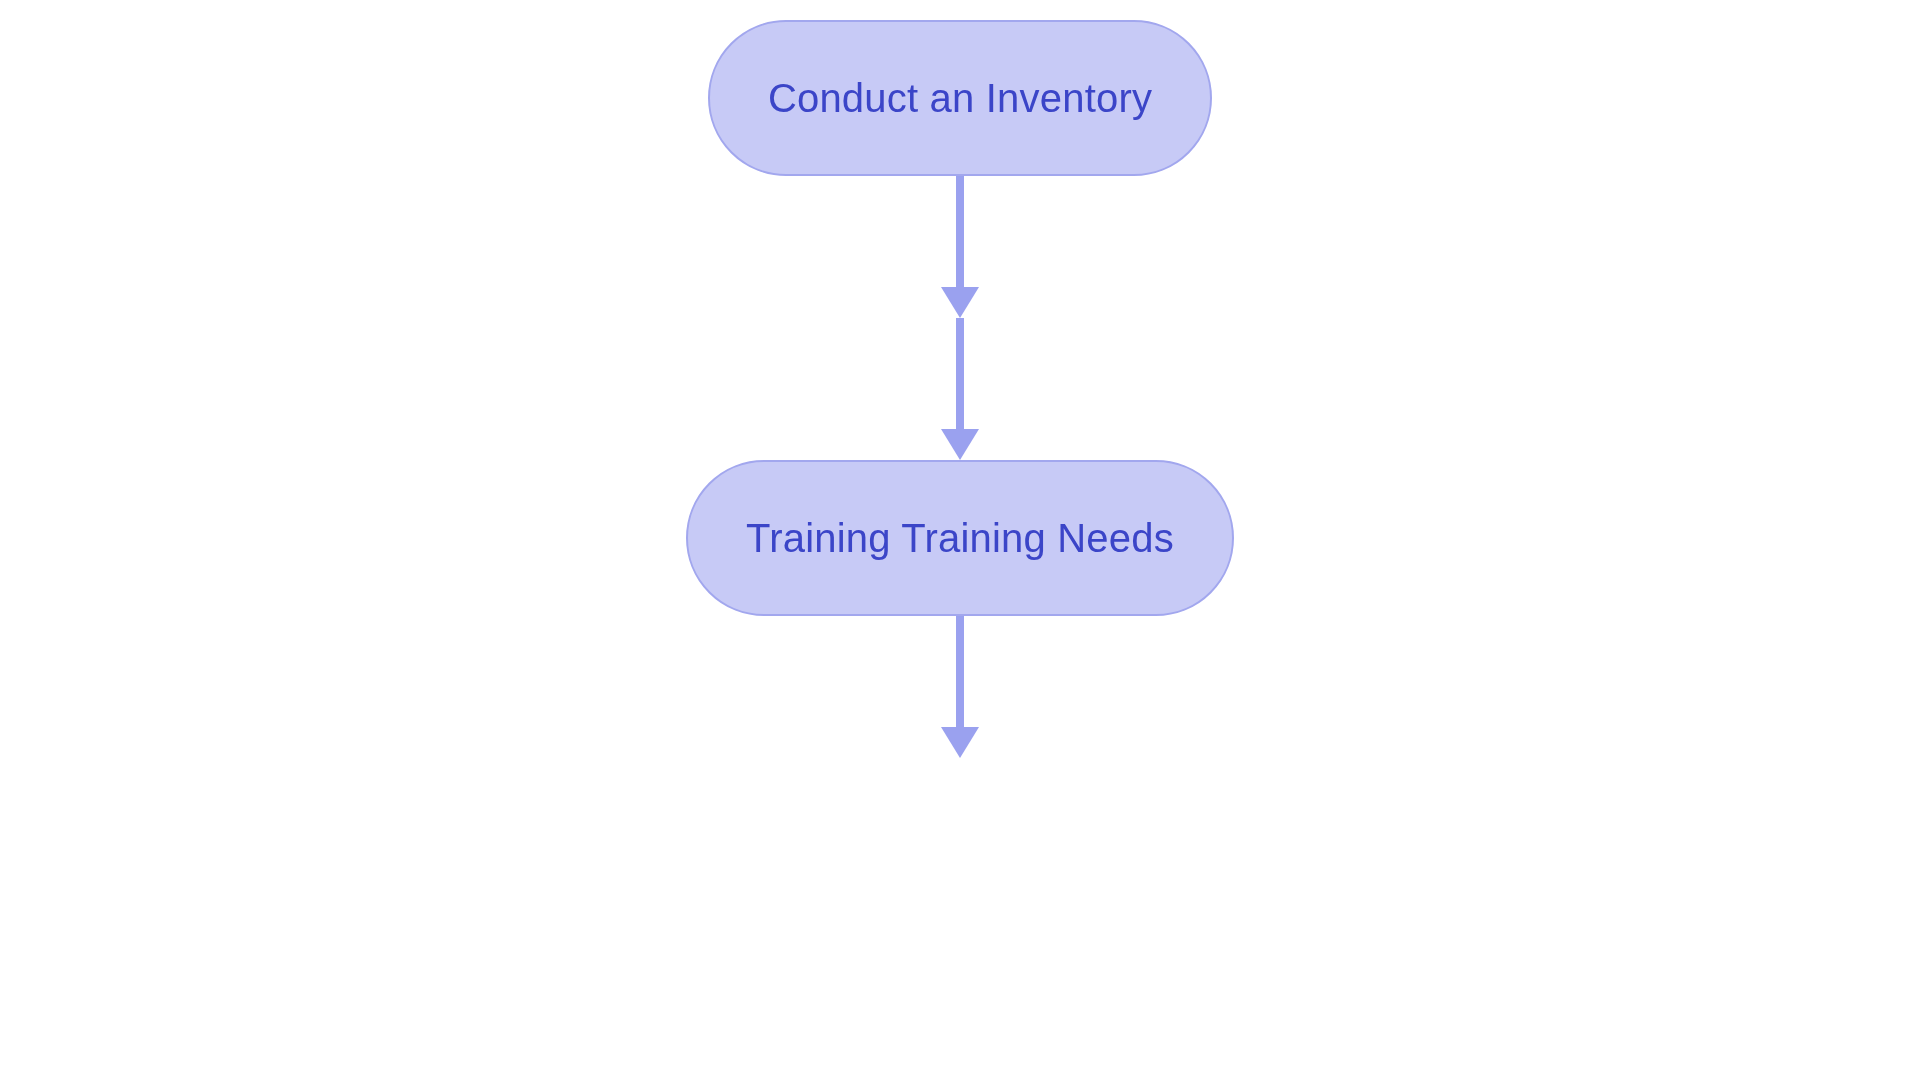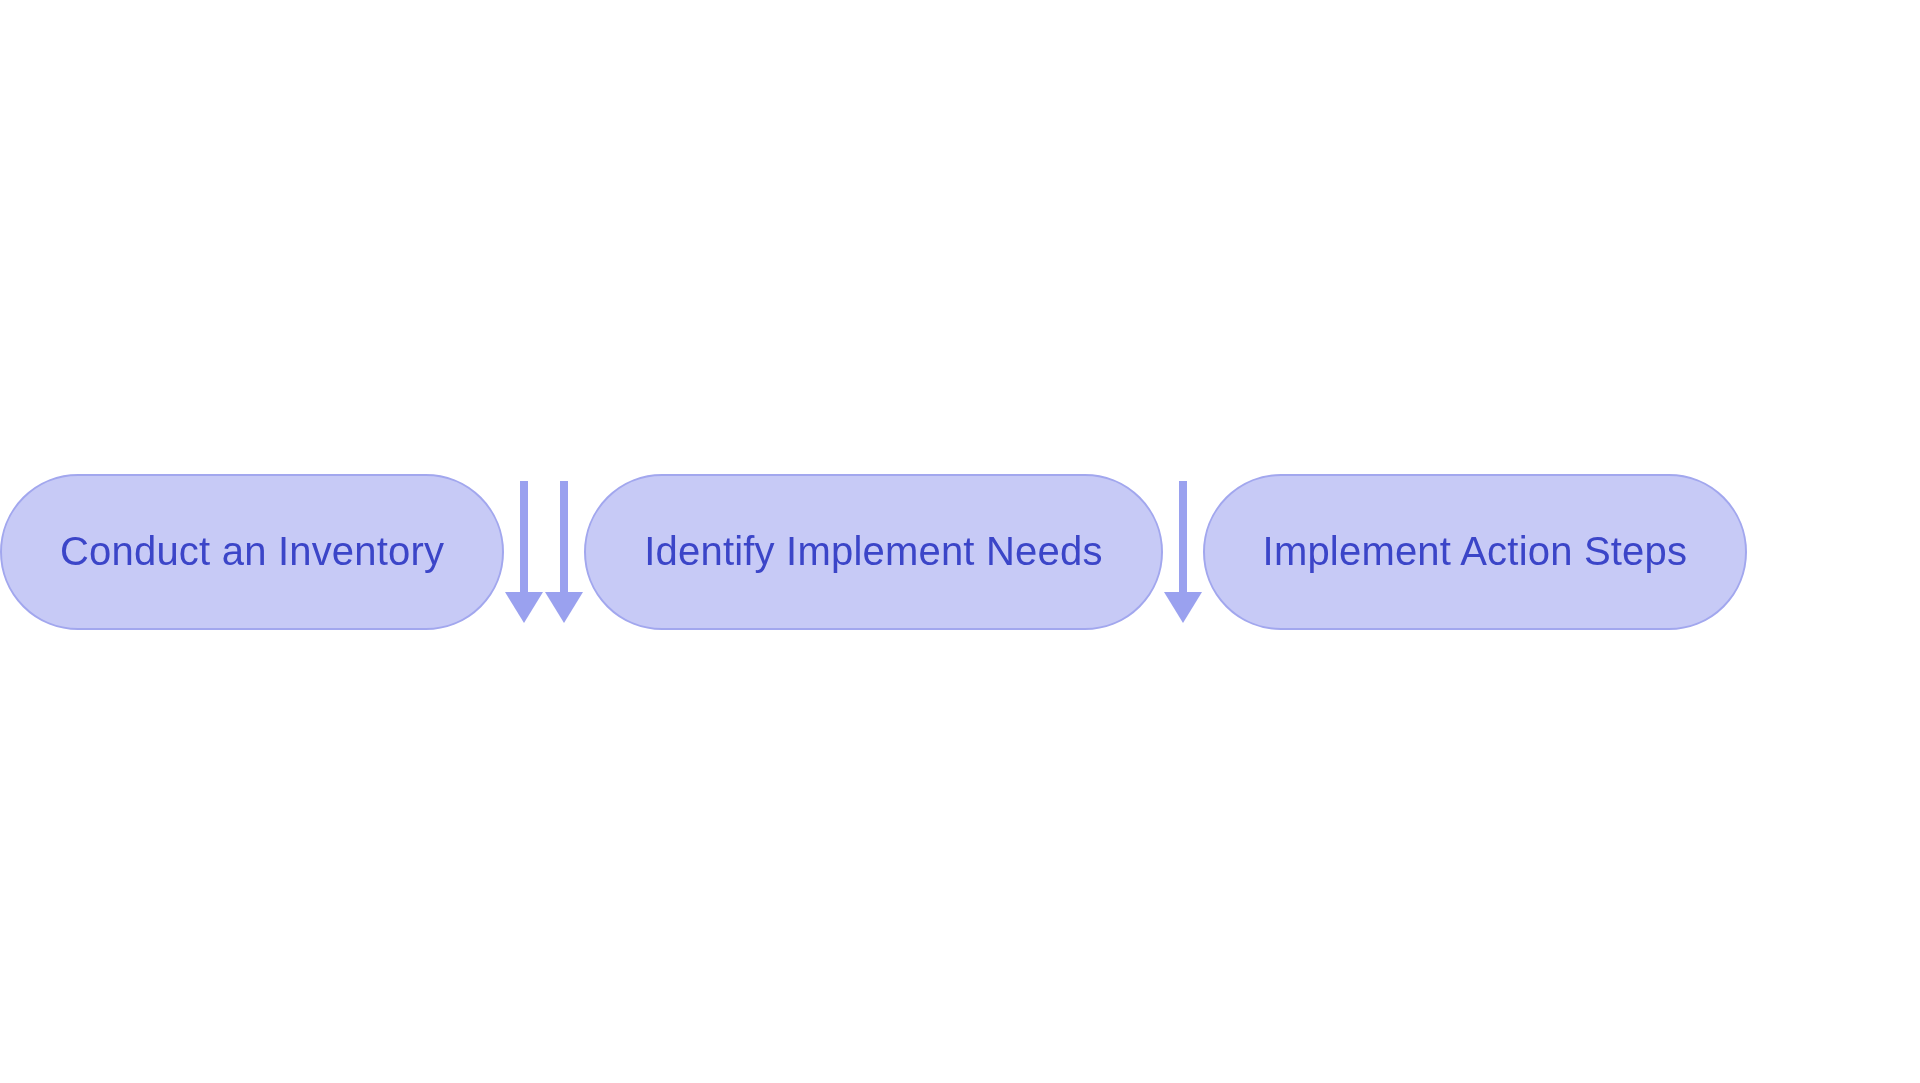--- a/index.html
+++ b/index.html
@@ -8,21 +8,21 @@
     height: 1083px;
     background: #ffffff;
     overflow: hidden;
     font-family: "Liberation Sans", sans-serif;
   }
   .canvas {
     position: relative;
     width: 1920px;
     height: 1083px;
     display: flex;
-    flex-direction: row;
+    flex-direction: column;
     align-items: center;
     padding-top: 20px;
     background: var(--bg, #ffffff);
   }
   .flow-node {
     flex: 0 0 auto;
     height: 156px;
     border-radius: 78px;
     background: var(--node-fill, #c7caf6);
     border: 2.5px solid var(--node-border, #a2a7ee);
@@ -77,25 +77,22 @@
     <div class="head"></div>
   </div>
 
 
   <div class="edge">
     <div class="line"></div>
     <div class="head"></div>
   </div>
 
   <div class="flow-node">
-    <span>Identify Implement Needs</span>
+    <span>Training Training Needs</span>
   </div>
 
   <div class="edge">
     <div class="line"></div>
     <div class="head"></div>
   </div>
 
-  <div class="flow-node">
-    <span>Implement Action Steps</span>
-  </div>
 
 </div>
 
 </body></html>

